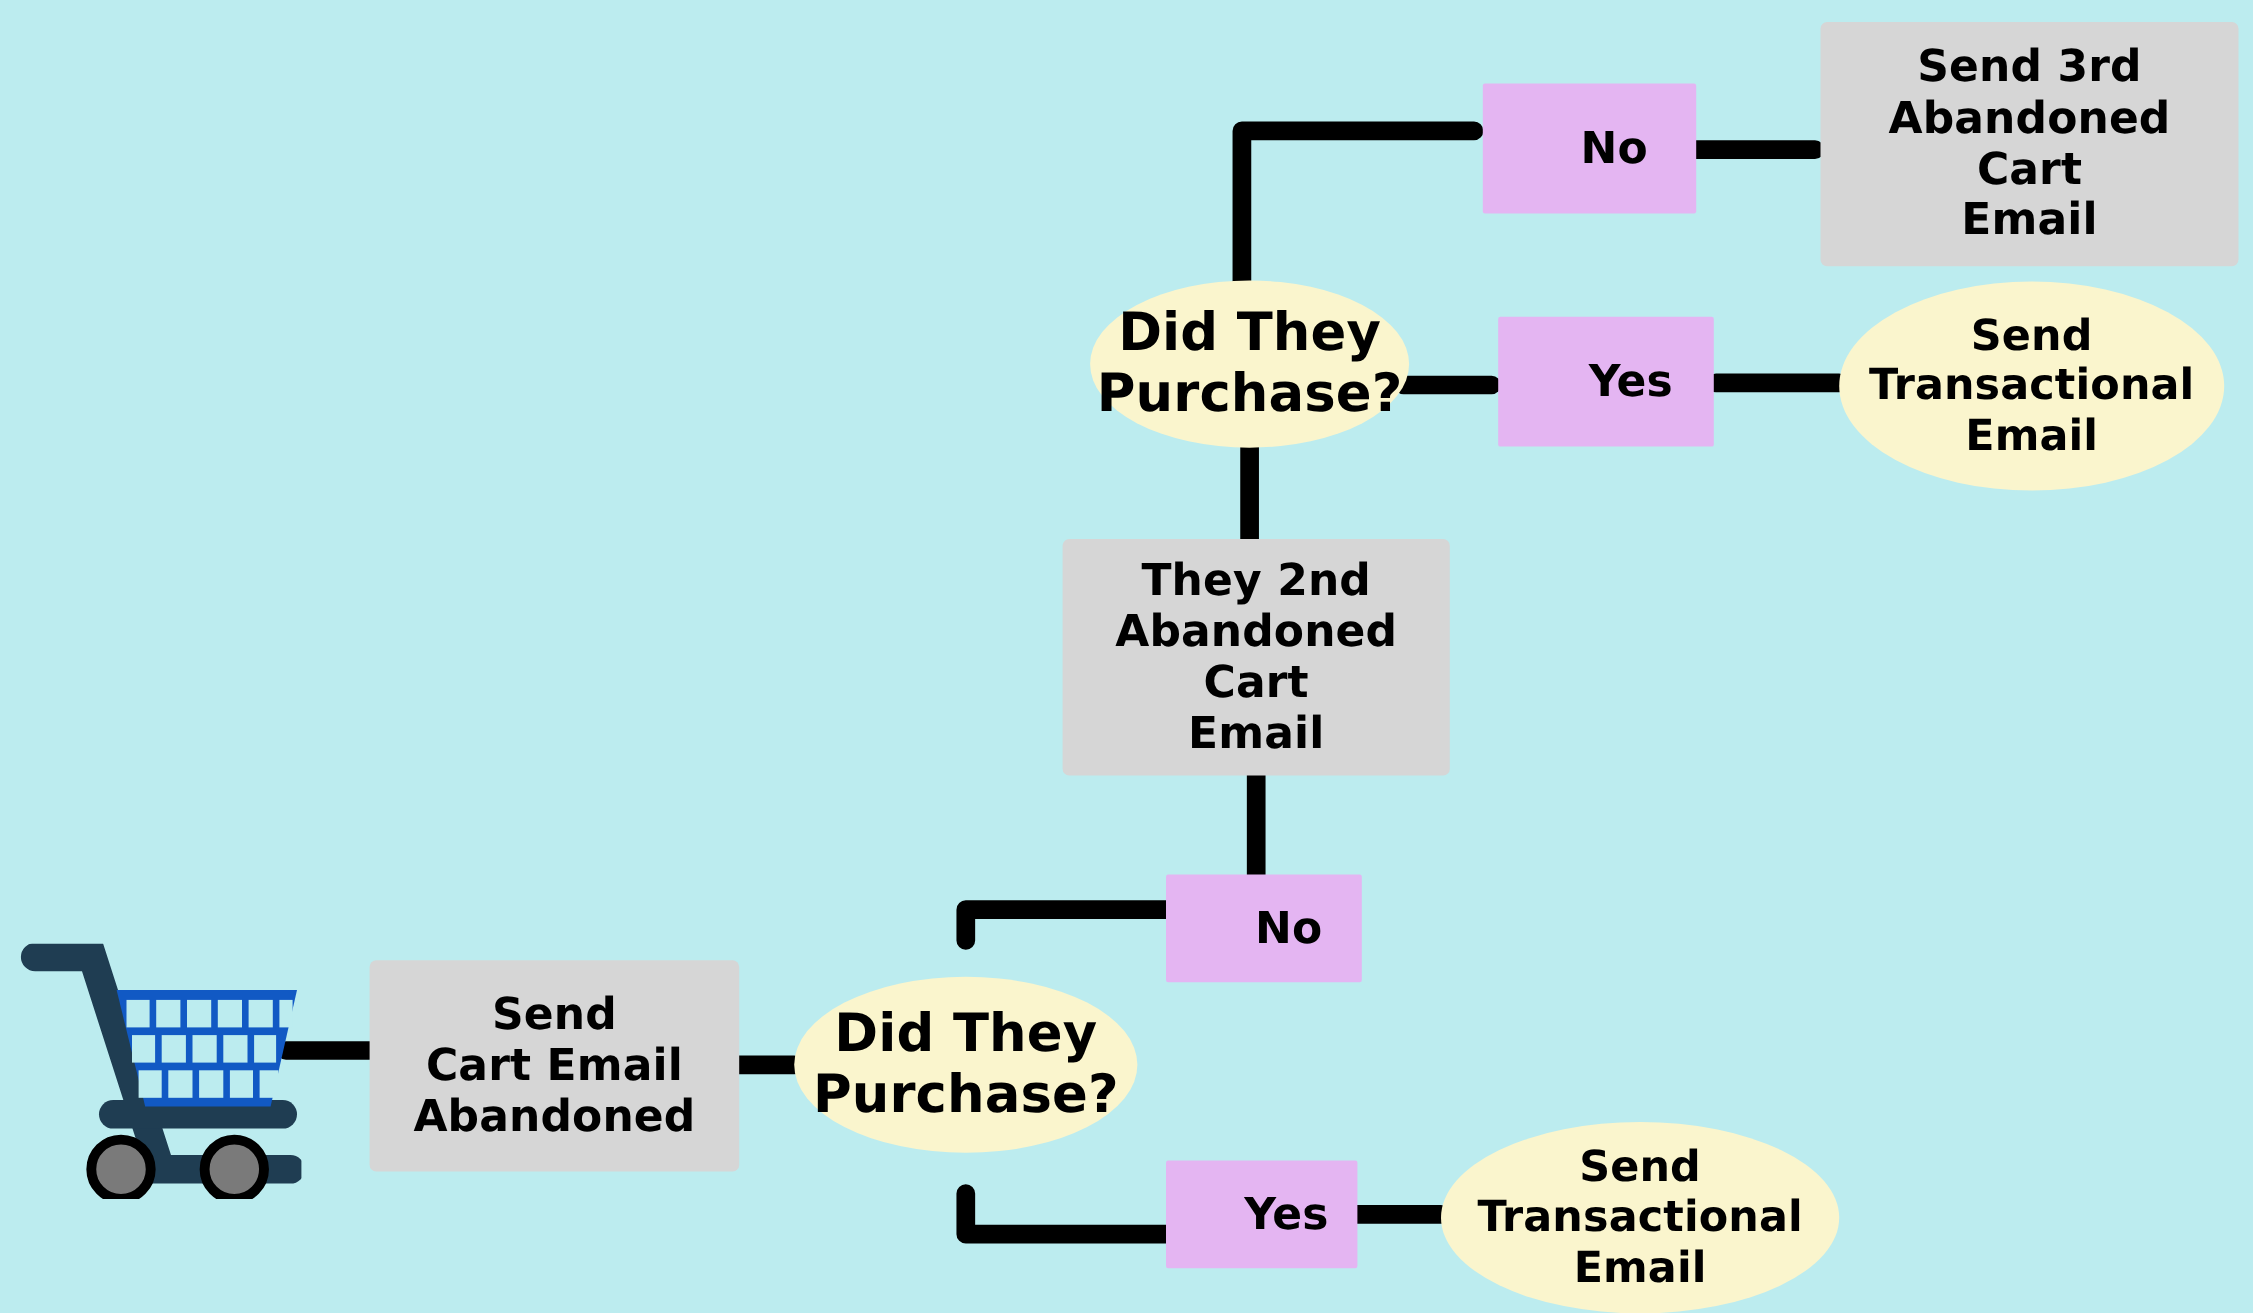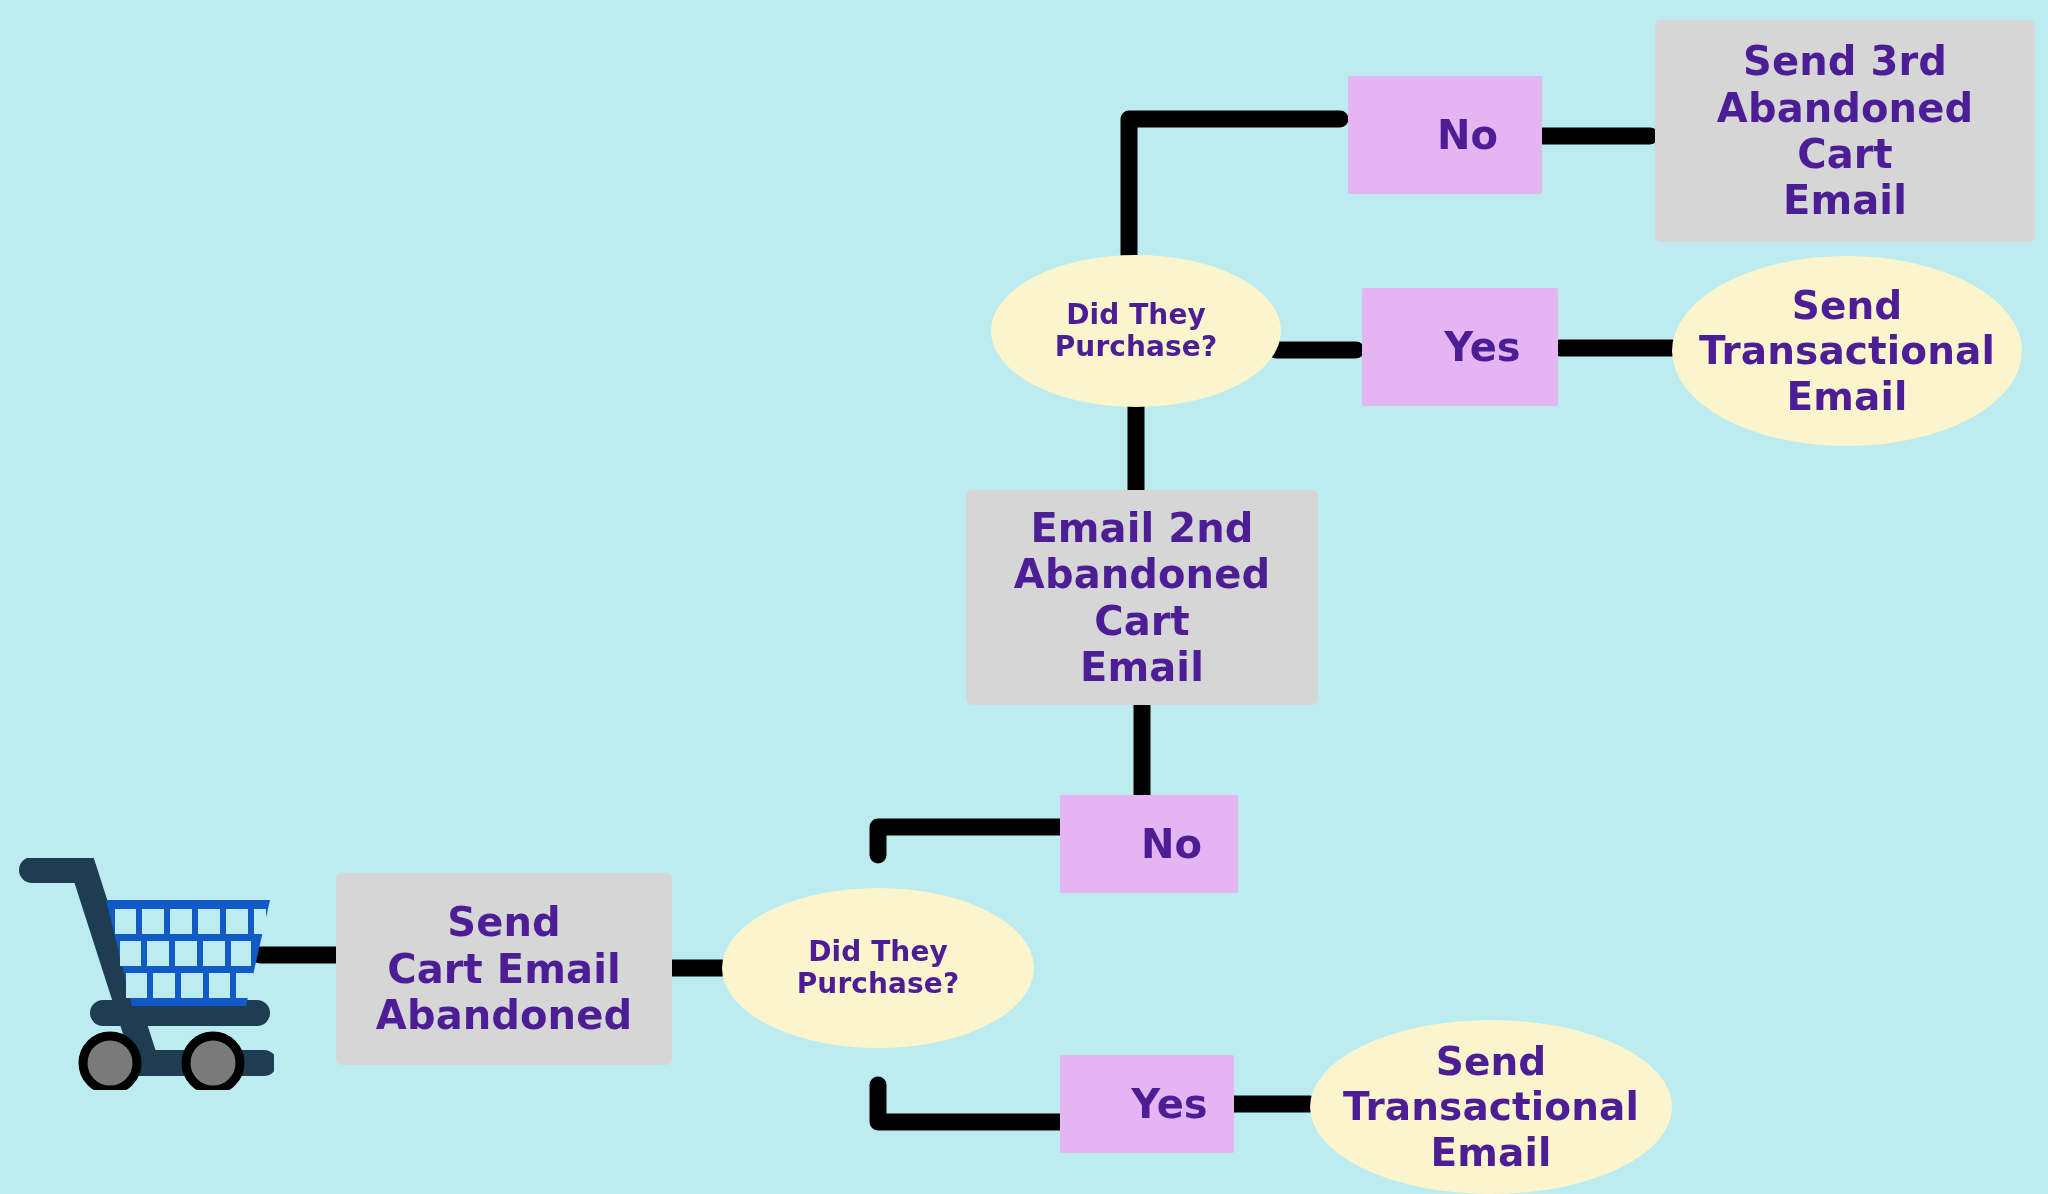--- a/index.html
+++ b/index.html
@@ -22,21 +22,21 @@
     height: 1194px;
     pointer-events: none;
   }
   .node {
     position: absolute;
     display: flex;
     align-items: center;
     justify-content: center;
     text-align: center;
     box-sizing: border-box;
-    color: #4c1d95;
+    color: #000000;
     font-weight: 700;
     line-height: 1.16;
     letter-spacing: 0.1px;
   }
   .proc {
     background: #D6D6D6;
     border-radius: 6px;
     font-size: 40px;
     padding: 6px 14px;
   }
@@ -48,21 +48,21 @@
   }
   .term {
     background: #FAF5CD;
     border-radius: 50%;
     font-size: 39px;
     padding: 0 18px;
   }
   .decision {
     background: #FAF5CD;
     border-radius: 50%;
-    font-size: 28px;
+    font-size: 48px;
     padding: 0 10px;
   }
   .node span { display: block; width: 100%; }
   #cart {
     position: absolute;
     left: 14px;
     top: 858px;
     width: 260px;
     height: 232px;
   }
@@ -154,21 +154,21 @@
   <div class="node term" style="left:1310px; top:1020px; width:362px; height:174px;">
     <div>
       <span>Send</span>
       <span>Transactional</span>
       <span>Email</span>
     </div>
   </div>
 
   <div class="node proc" style="left:966px; top:490px; width:352px; height:215px;">
     <div>
-      <span>Email 2nd</span>
+      <span>They 2nd</span>
       <span>Abandoned Cart</span>
       <span>Email</span>
     </div>
   </div>
 
   <div class="node decision" style="left:991px; top:255px; width:290px; height:152px;">
     <div>
       <span>Did They</span>
       <span>Purchase?</span>
     </div>

